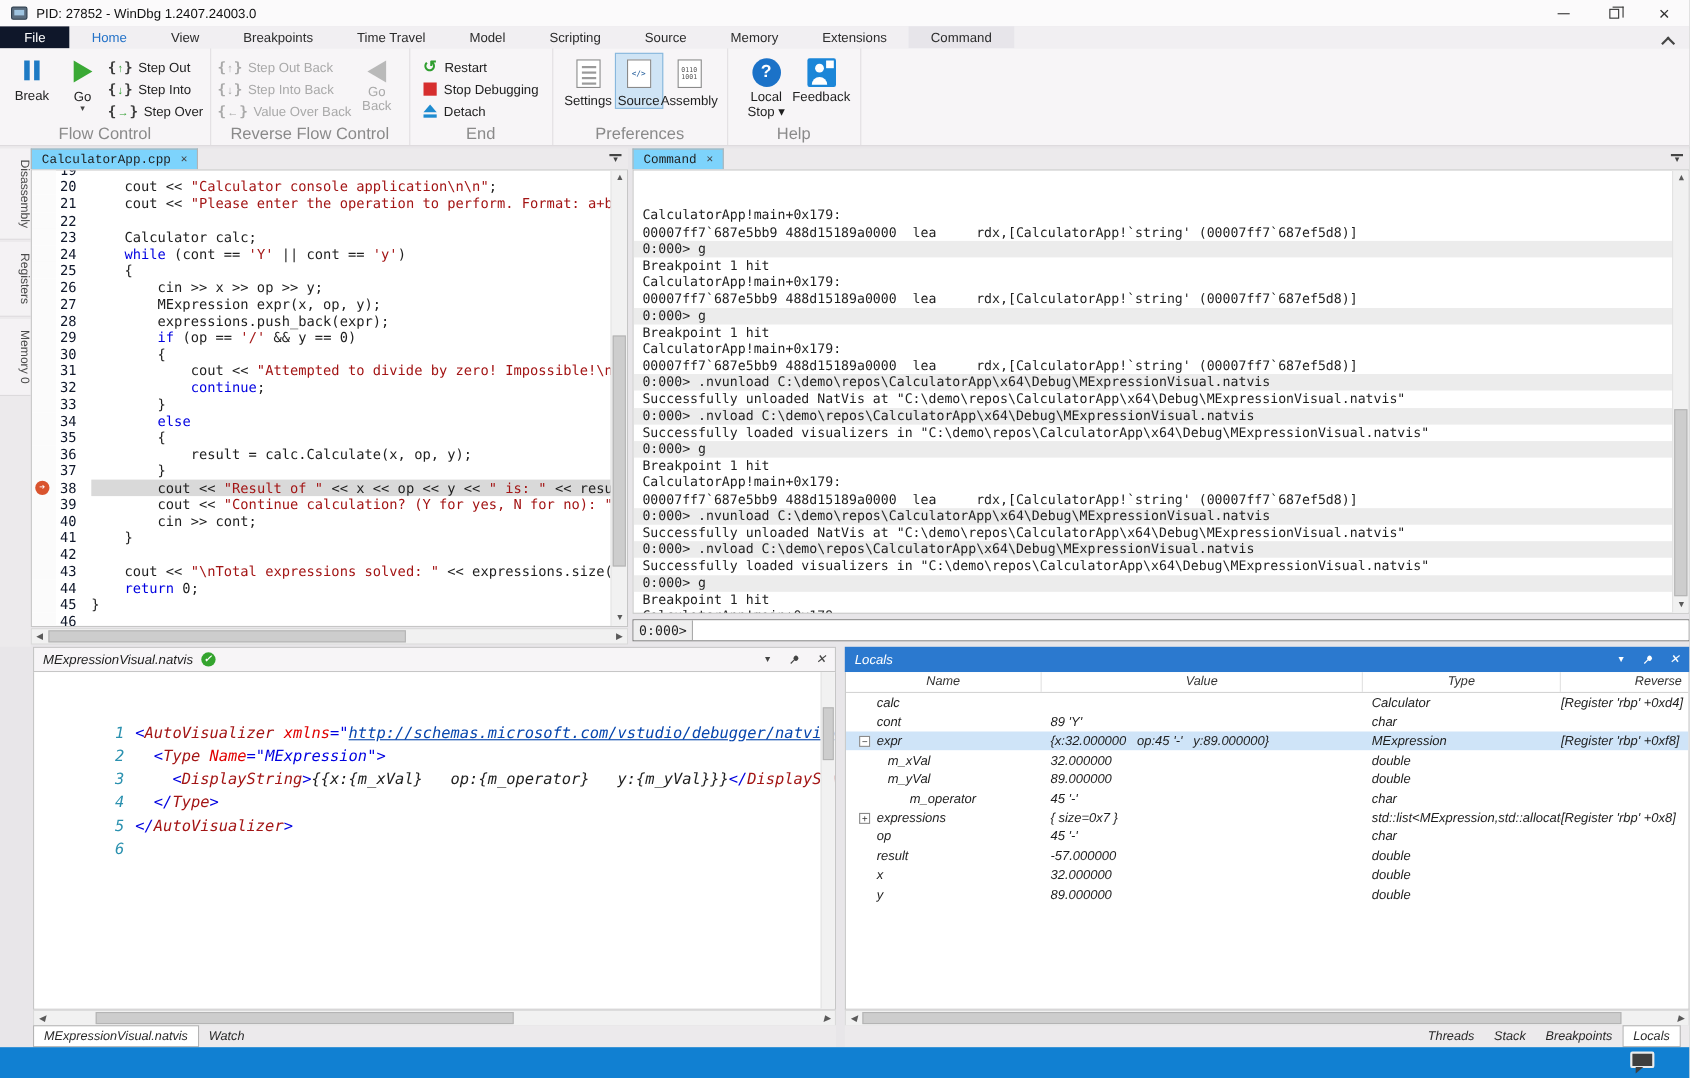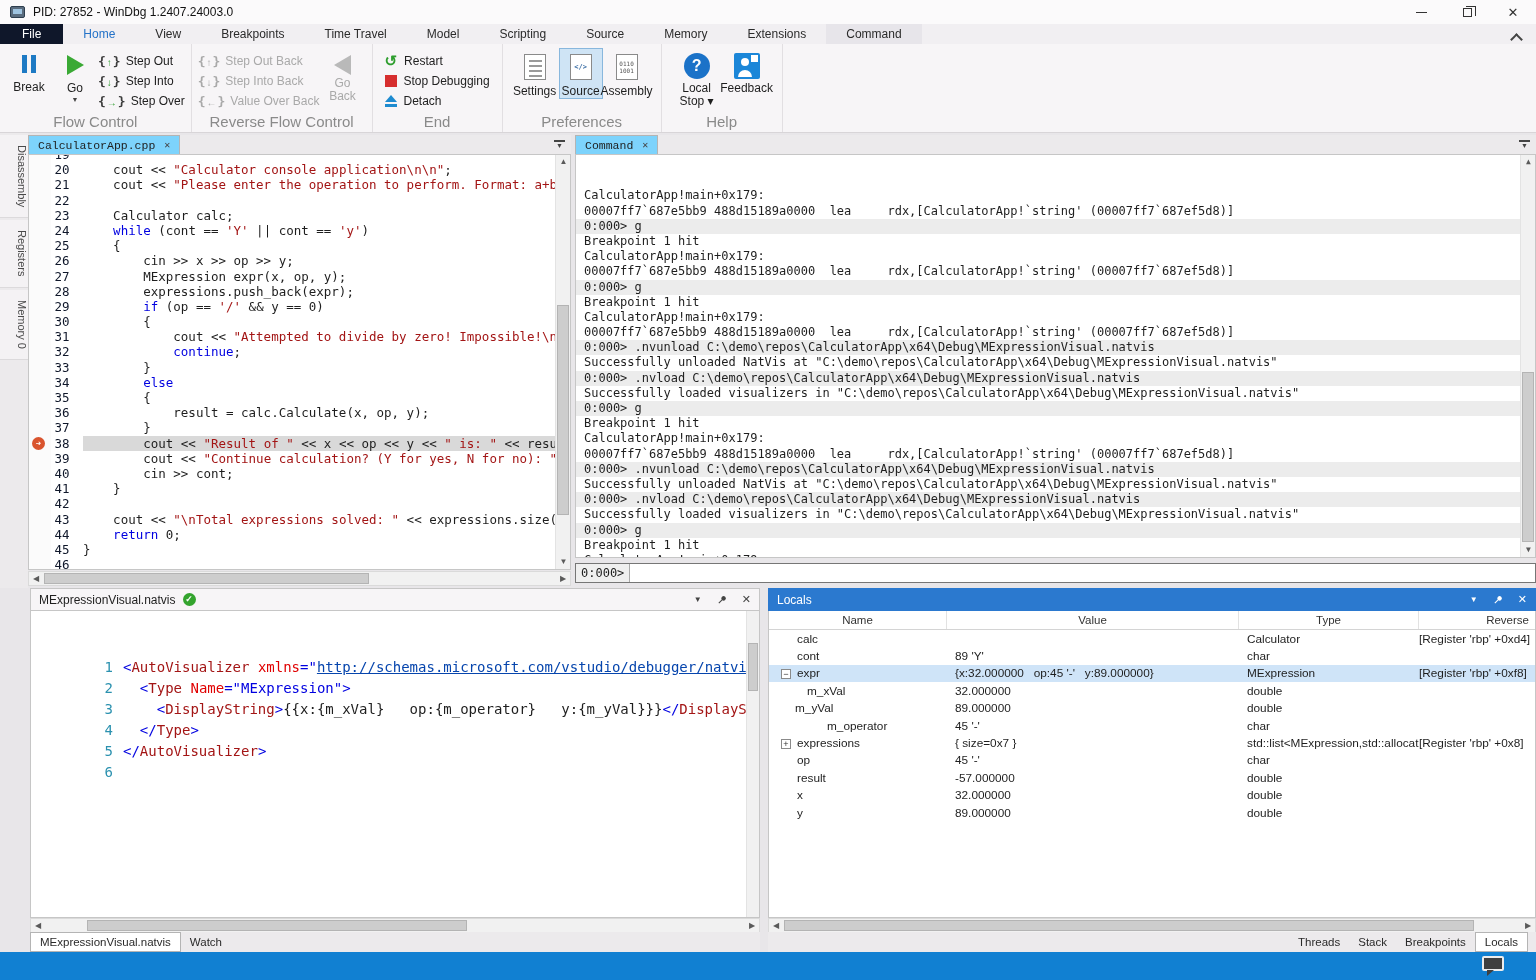--- a/index.html
+++ b/index.html
@@ -98,21 +98,21 @@
 
   .command-panel{position:absolute;left:575px;top:2px;width:961px;height:451px;}
   .cmd-out{position:absolute;left:0;top:19px;right:0;bottom:28px;background:#fff;border:1px solid #c6c6c6;overflow:hidden;font-family:"DejaVu Sans Mono",monospace;font-size:12px;line-height:15.2px;white-space:pre;padding:3px 0 0 0;}
   .cmdline{padding-left:8px;height:15.2px;}
   .cmdline.hl{background:#ececec;}
   .cmd-prompt-row{position:absolute;left:0;bottom:3px;right:0;height:20px;border:1px solid #767676;background:#fff;display:flex;}
   .prompt-label{background:#efefef;border-right:1px solid #aaa;padding:0 5px;font-family:"DejaVu Sans Mono",monospace;font-size:12px;line-height:18px;}
   .prompt-input{flex:1;border:none;outline:none;font-family:"DejaVu Sans Mono",monospace;font-size:12px;}
 
   
-  .bottom{position:absolute;left:0;top:588px;width:1536px;height:364px;}
+  .bottom{position:absolute;left:0;top:588px;width:1536px;height:364px;font-style:italic;}
   .natvis-panel{position:absolute;left:30px;top:0;width:730px;height:364px;}
   .panel-header{position:absolute;left:0;top:0;right:0;height:23px;background:#f7f5f7;border:1px solid #c6c6c6;display:flex;align-items:center;padding:0 8px;gap:7px;}
   .panel-header .ph-title{font-size:12px;color:#1e1e1e;}
   .check-icon{width:13px;height:13px;border-radius:50%;background:#34a42e;color:#fff;font-size:9px;line-height:13px;text-align:center;font-weight:bold;}
   .ph-icons{margin-left:auto;display:flex;align-items:center;gap:14px;color:#444;}
   .ph-icons .dd{font-size:8px;}
   .pin-icon{width:12px;height:12px;display:inline-block;}
   .ph-icons .px{font-size:11px;}
   .natvis-editor{position:absolute;left:0;top:23px;right:0;bottom:34px;background:#fff;border:1px solid #c6c6c6;border-top:none;overflow:hidden;font-family:"DejaVu Sans Mono",monospace;font-size:14px;line-height:21px;white-space:pre;padding-top:4px;}
   .xline{display:flex;height:21px;}
@@ -425,21 +425,21 @@
               <div class="lc typ">MExpression</div>
               <div class="lc loc">[Register 'rbp' +0xf8]</div>
             </div>
             <div class="lgrid lrow">
               <div class="lc name" style="padding-left: 38px;"><span>m_xVal</span></div>
               <div class="lc val">32.000000</div>
               <div class="lc typ">double</div>
               <div class="lc loc"></div>
             </div>
             <div class="lgrid lrow">
-              <div class="lc name" style="padding-left: 26px;"><span>m_yVal</span></div>
+              <div class="lc name" style="padding-left: 38px;"><span>m_yVal</span></div>
               <div class="lc val">89.000000</div>
               <div class="lc typ">double</div>
               <div class="lc loc"></div>
             </div>
             <div class="lgrid lrow">
               <div class="lc name" style="padding-left: 38px; margin-left: 20px;"><span>m_operator</span></div>
               <div class="lc val">45 '-'</div>
               <div class="lc typ">char</div>
               <div class="lc loc"></div>
             </div>

